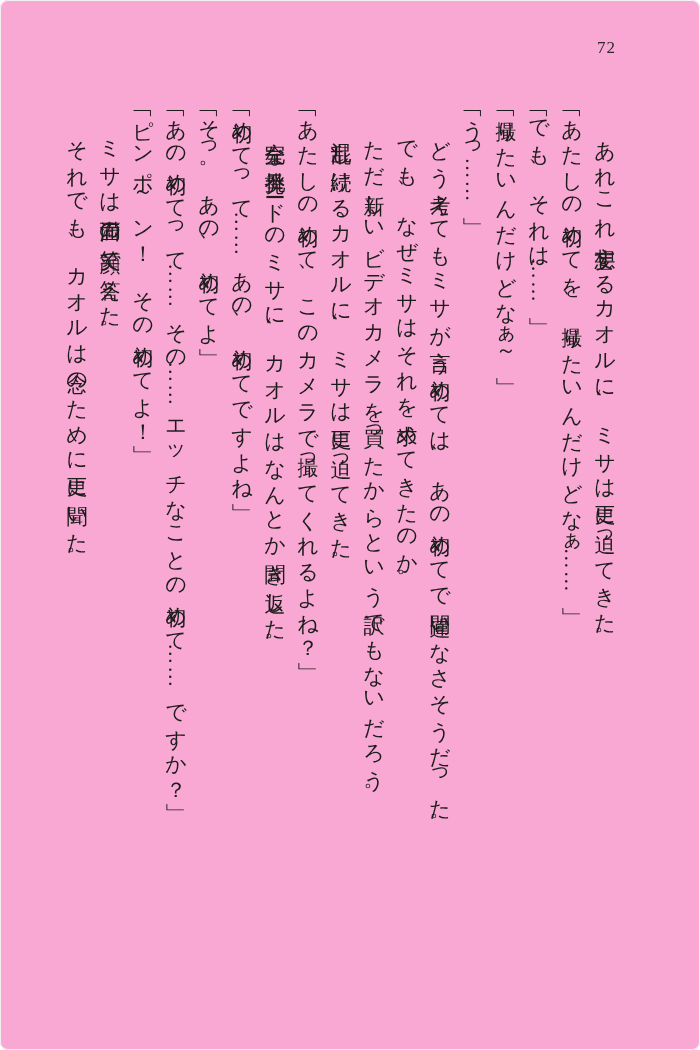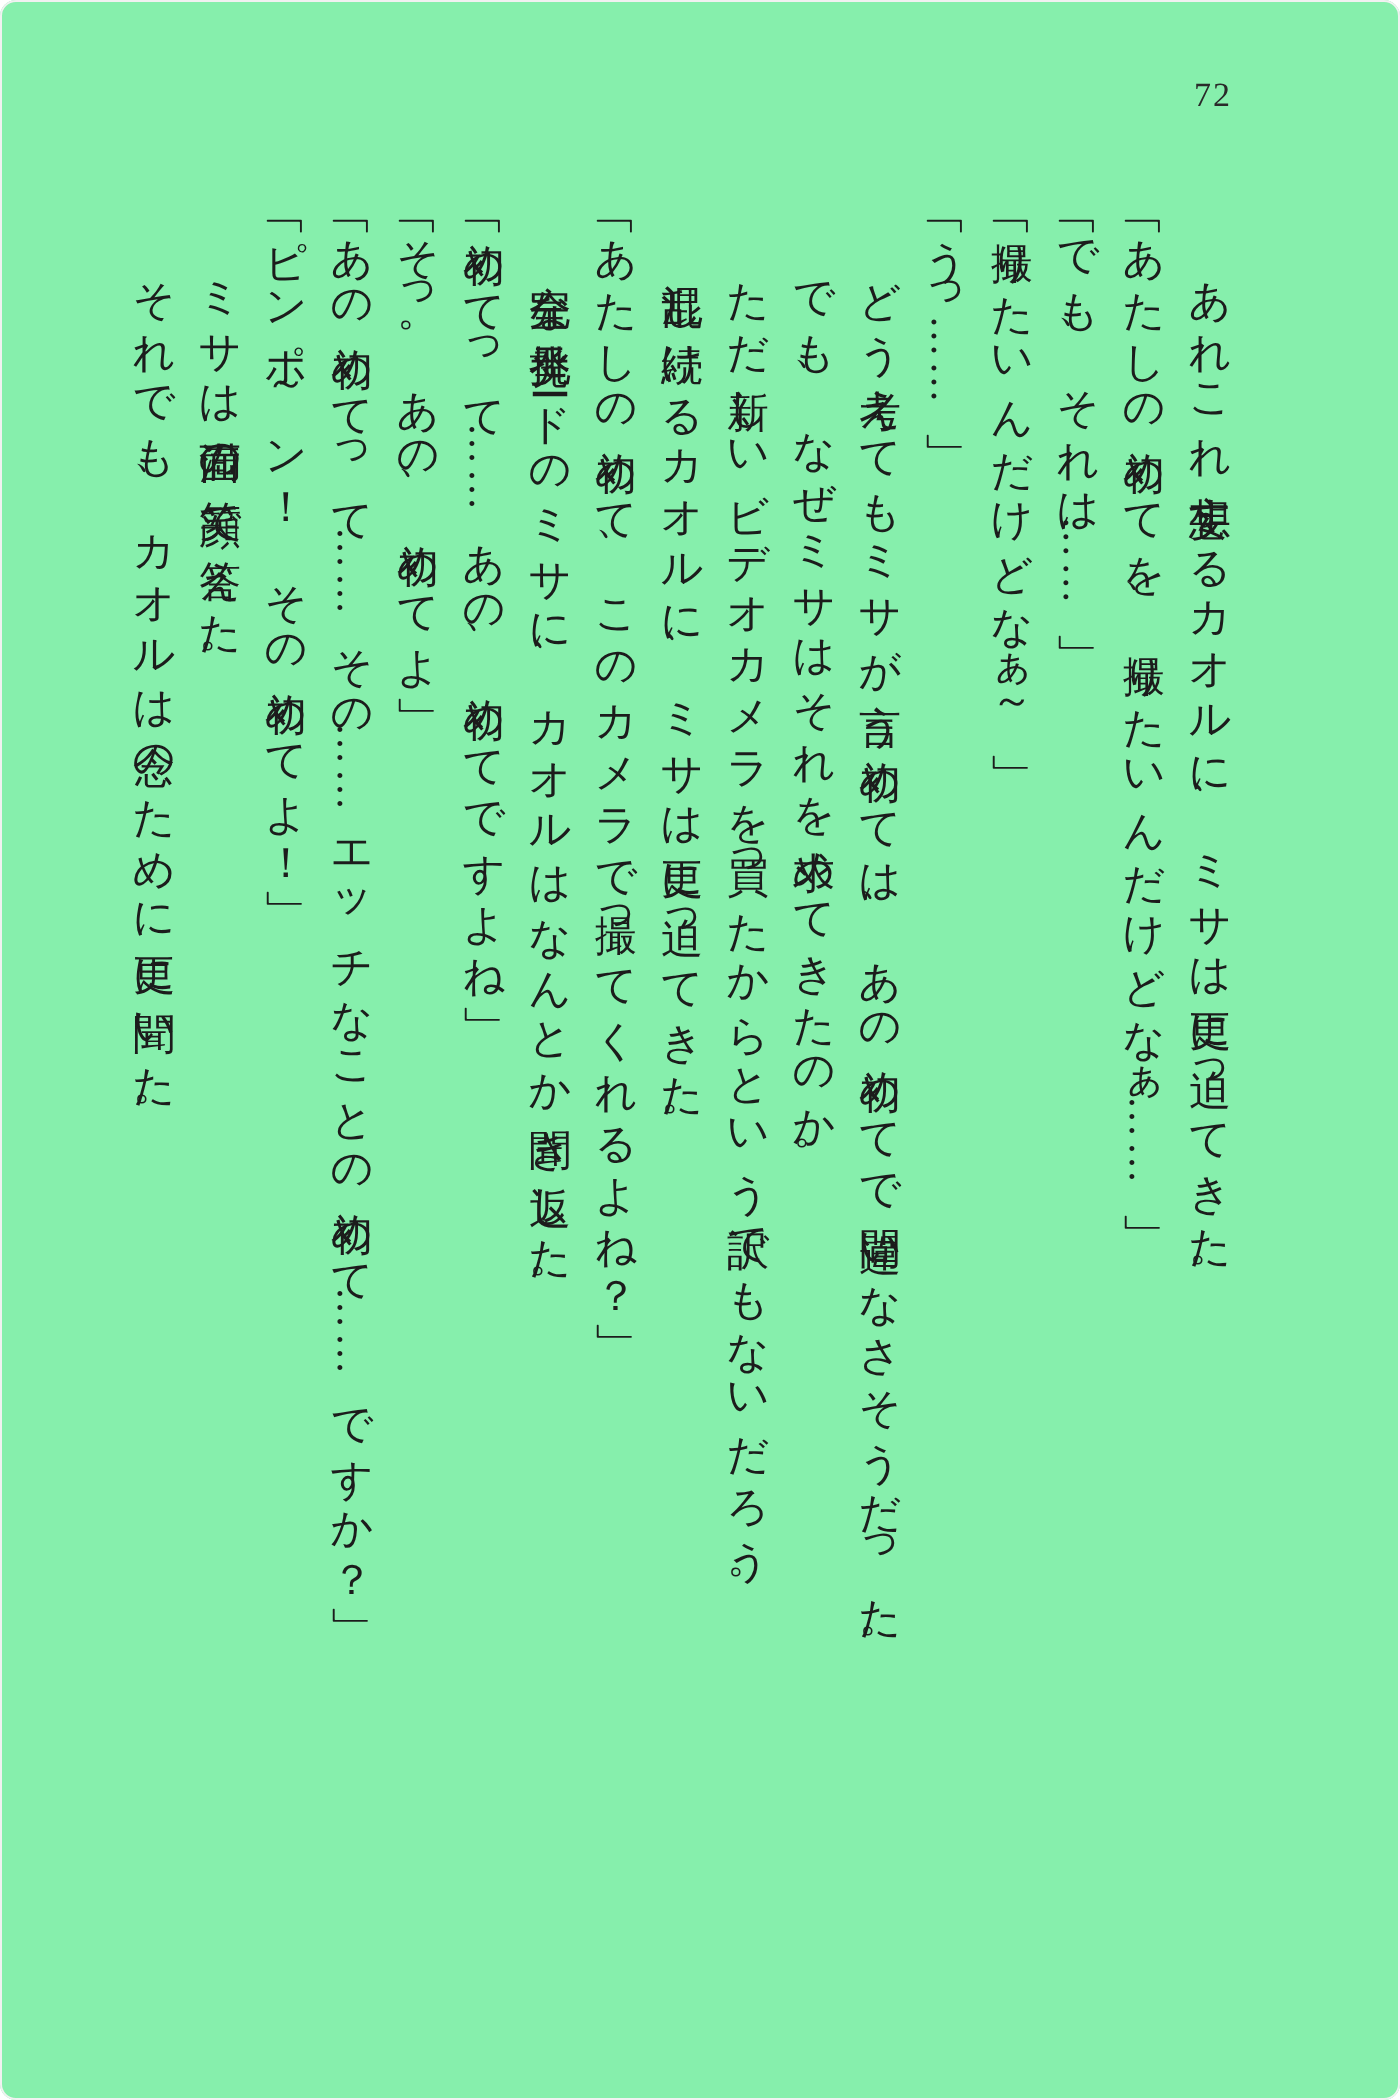--- a/index.html
+++ b/index.html
@@ -9,21 +9,21 @@
   }
   body {
     width: 700px;
     height: 1050px;
     overflow: hidden;
   }
   .page {
     position: relative;
     width: 700px;
     height: 1050px;
-    background: #86efac;
+    background: #f9a8d4;
     border-radius: 8px;
     box-shadow: inset 0 0 0 1px #f1f1f1;
     font-family: "Liberation Serif", "DejaVu Serif", serif;
   }
   .page-number {
     position: absolute;
     top: 38px;
     right: 84px;
     font-size: 17px;
     color: #2a2a2a;

